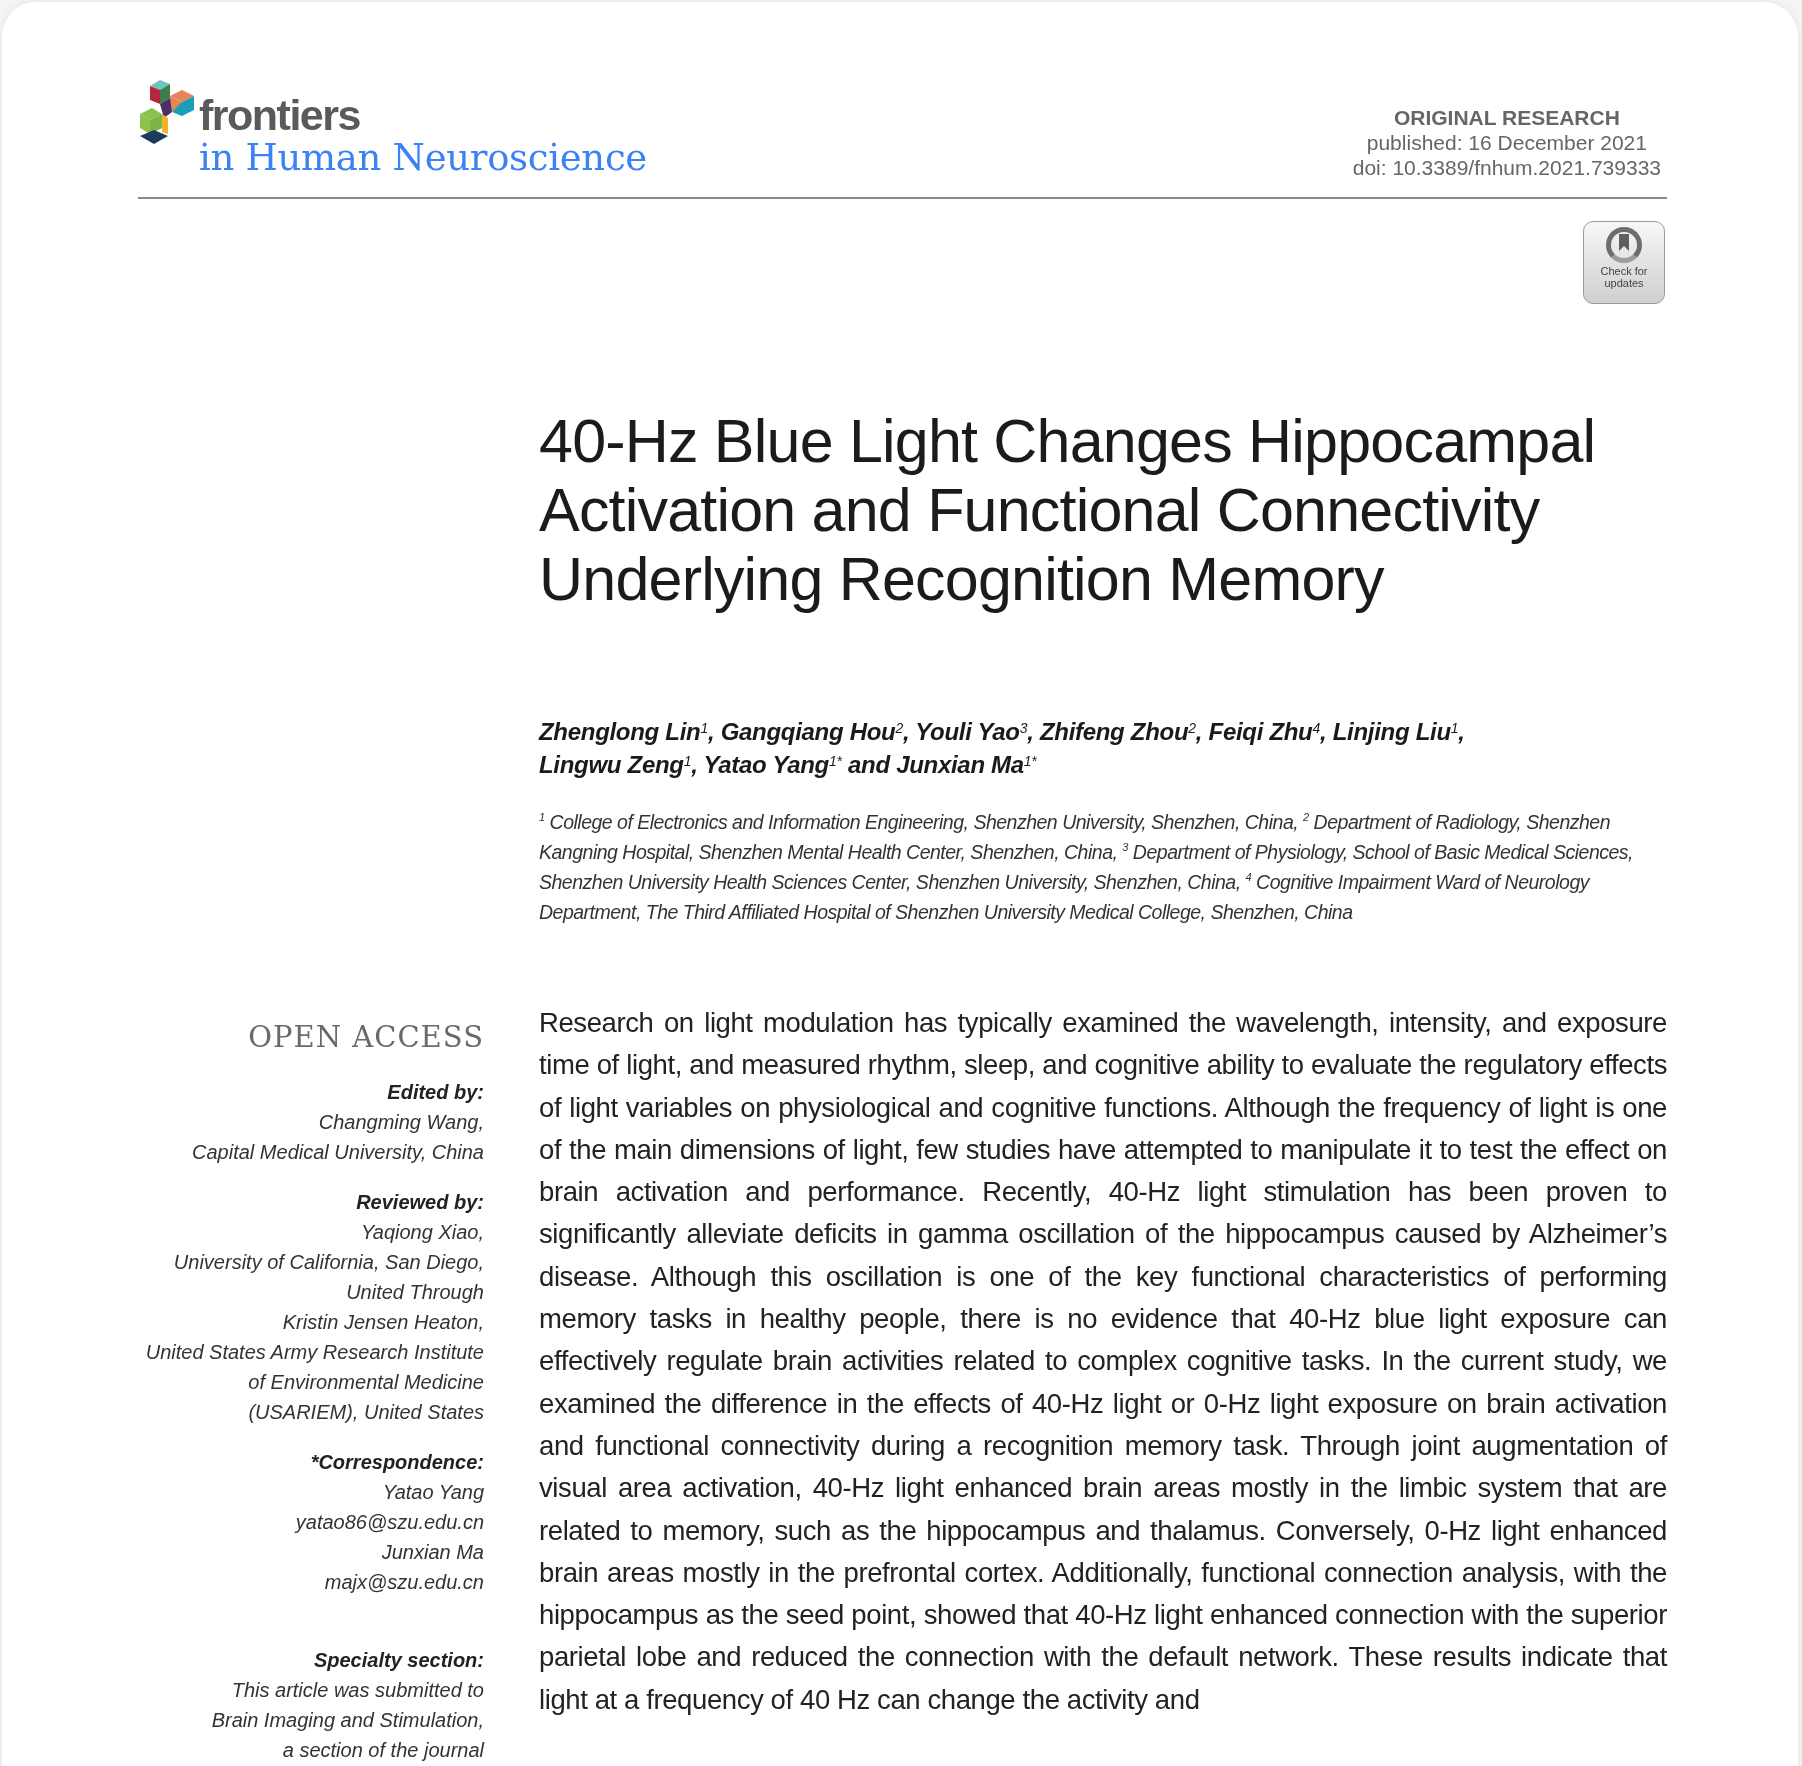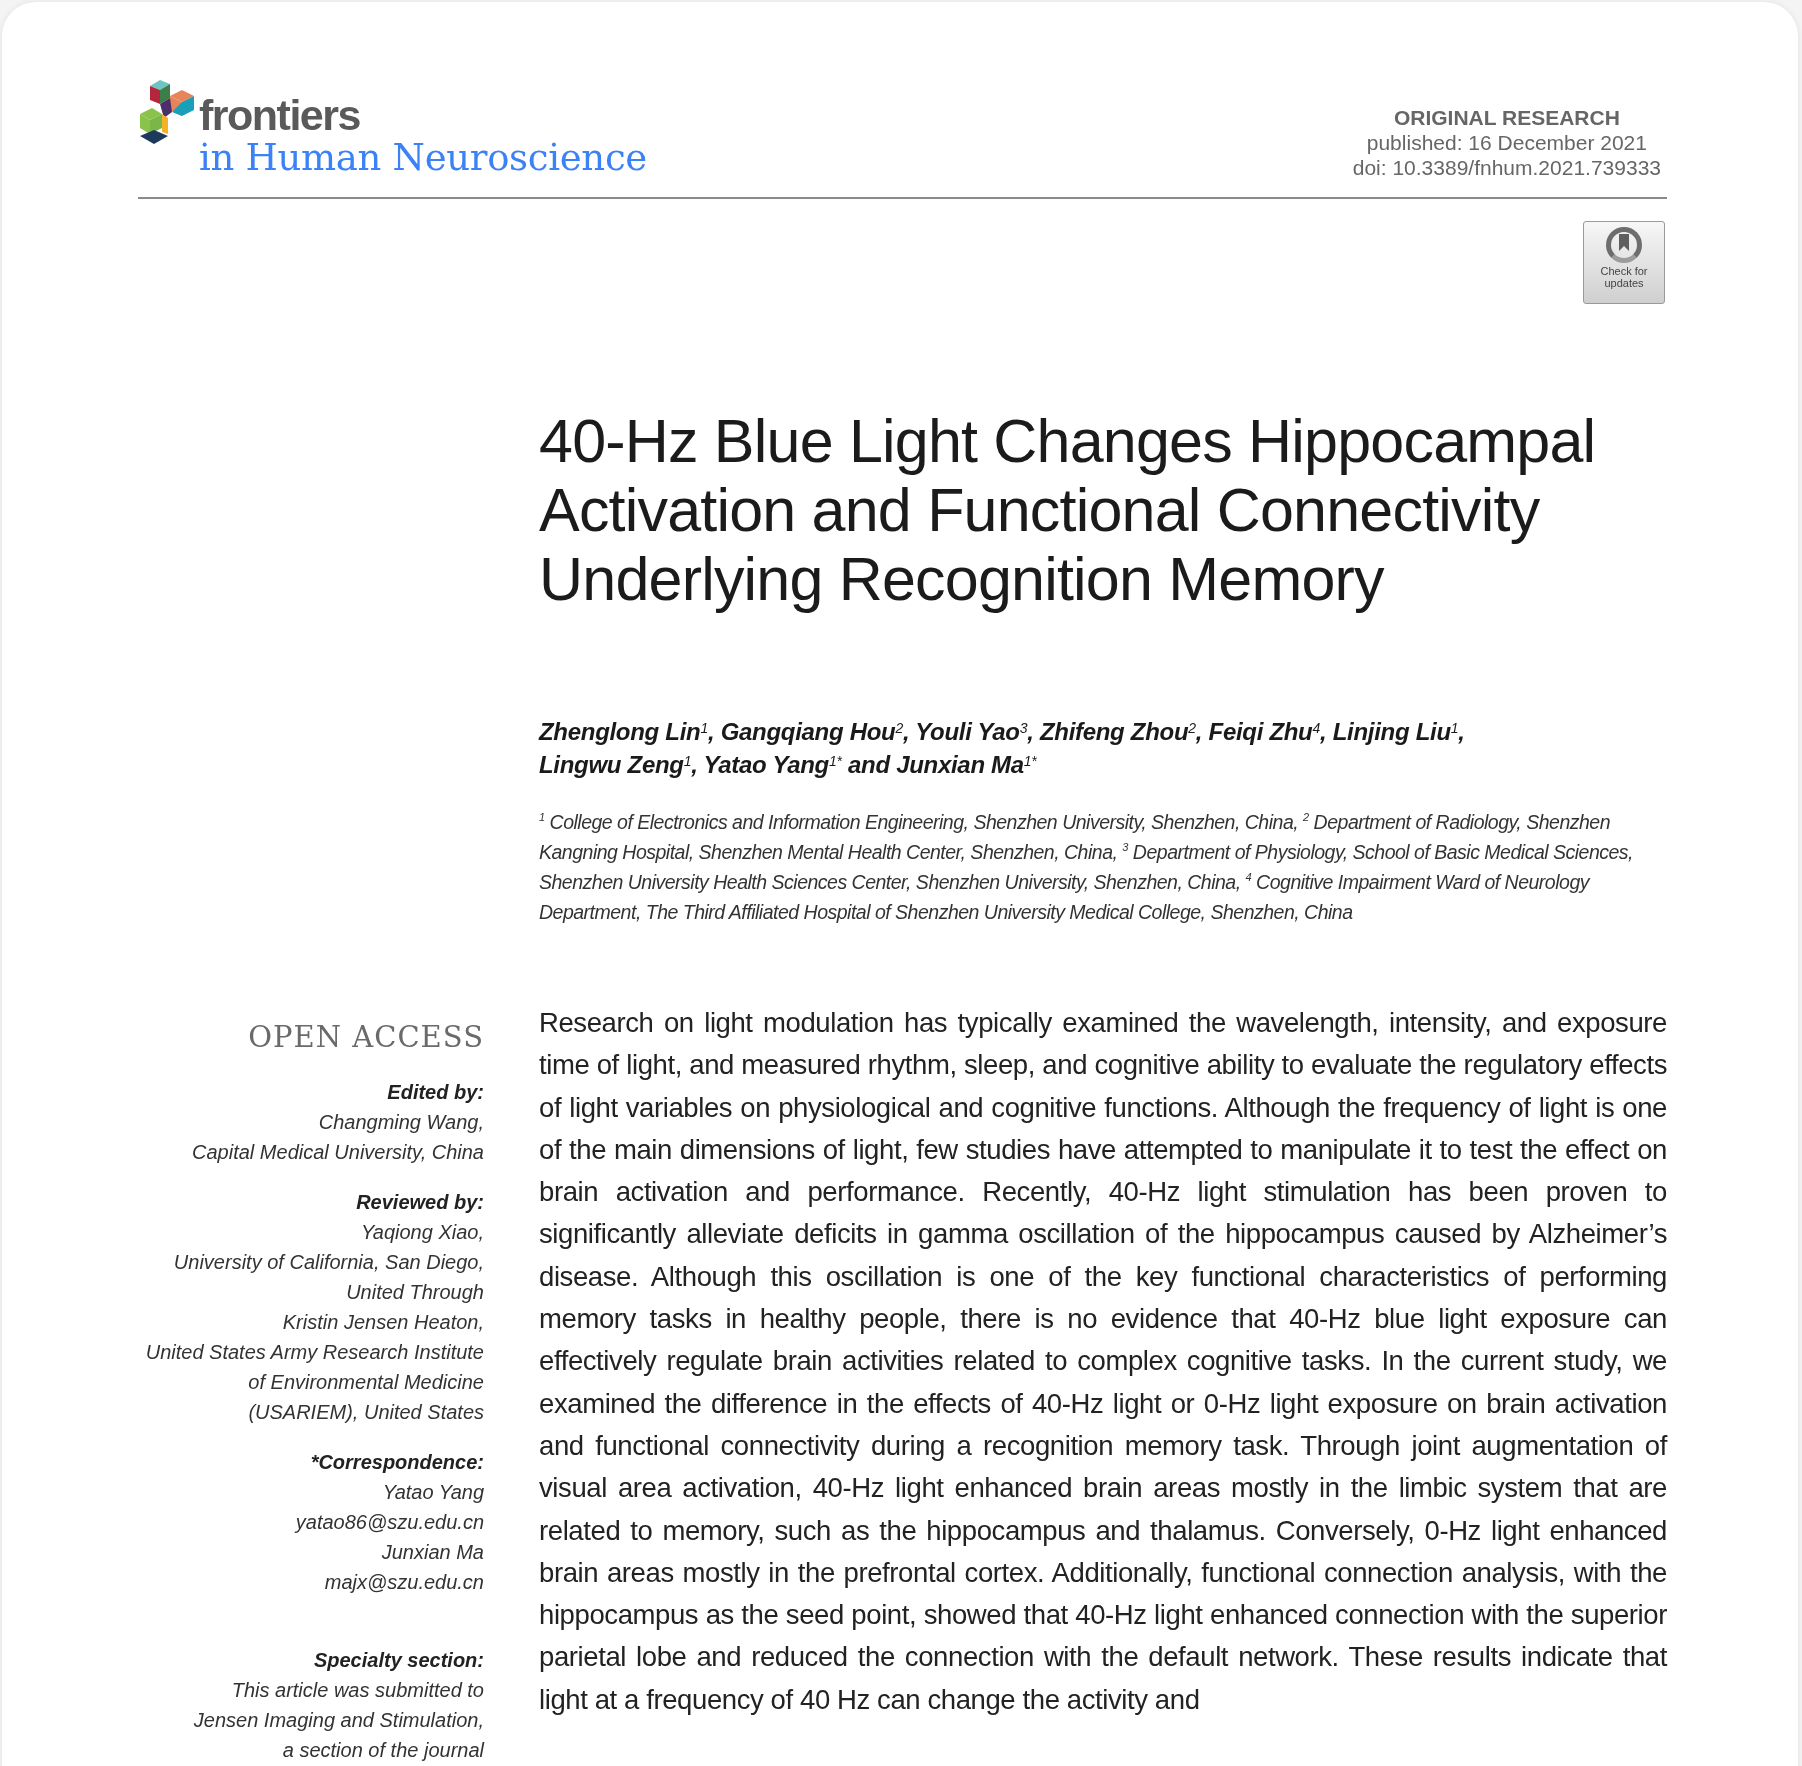--- a/index.html
+++ b/index.html
@@ -26,21 +26,21 @@
     font-size: 37px; color: #3b82f6; letter-spacing: -0.3px; line-height: 1;
   }
   .header-rule {
     position: absolute; left: 136px; top: 195px; width: 1529px; height: 2px; background: #8a8a8a;
   }
   .meta { position: absolute; right: 137px; top: 104px; text-align: center; color: #666; }
   .meta .type { font-size: 21px; font-weight: bold; line-height: 24px; }
   .meta .line { font-size: 21px; line-height: 25px; }
   .check-badge {
     position: absolute; left: 1581px; top: 219px; width: 82px; height: 83px;
-    border: 1px solid #9a9a9a; border-radius: 3px;
+    border: 1px solid #9a9a9a; border-radius: 10px;
     background: linear-gradient(#f7f7f7, #cfcfcf);
     text-align: center; box-sizing: border-box;
   }
   .check-badge .ring {
     width: 36px; height: 36px; margin: 5px auto 0; border-radius: 50%;
     border: 5px solid #6d6d6d; box-sizing: border-box; position: relative;
     border-bottom-color: #9c9c9c;
   }
   .check-badge .ring::after {
     content: ""; position: absolute; left: 8px; top: 2px; width: 10px; height: 17px;
@@ -154,20 +154,20 @@
       <div class="sb-line">yatao86@szu.edu.cn</div>
       <div class="sb-line">Junxian Ma</div>
       <div class="sb-line">majx@szu.edu.cn</div>
     </div>
 
     <div class="sb-gap"></div>
 
     <div class="sb-block">
       <div class="sb-head">Specialty section:</div>
       <div class="sb-line">This article was submitted to</div>
-      <div class="sb-line">Jensen Imaging and Stimulation,</div>
+      <div class="sb-line">Brain Imaging and Stimulation,</div>
       <div class="sb-line">a section of the journal</div>
       <div class="sb-line">Frontiers in Human Neuroscience</div>
     </div>
   </div>
 
   <p class="abstract" style="margin:0">Research on light modulation has typically examined the wavelength, intensity, and exposure time of light, and measured rhythm, sleep, and cognitive ability to evaluate the regulatory effects of light variables on physiological and cognitive functions. Although the frequency of light is one of the main dimensions of light, few studies have attempted to manipulate it to test the effect on brain activation and performance. Recently, 40-Hz light stimulation has been proven to significantly alleviate deficits in gamma oscillation of the hippocampus caused by Alzheimer’s disease. Although this oscillation is one of the key functional characteristics of performing memory tasks in healthy people, there is no evidence that 40-Hz blue light exposure can effectively regulate brain activities related to complex cognitive tasks. In the current study, we examined the difference in the effects of 40-Hz light or 0-Hz light exposure on brain activation and functional connectivity during a recognition memory task. Through joint augmentation of visual area activation, 40-Hz light enhanced brain areas mostly in the limbic system that are related to memory, such as the hippocampus and thalamus. Conversely, 0-Hz light enhanced brain areas mostly in the prefrontal cortex. Additionally, functional connection analysis, with the hippocampus as the seed point, showed that 40-Hz light enhanced connection with the superior parietal lobe and reduced the connection with the default network. These results indicate that light at a frequency of 40 Hz can change the activity and</p>
 </div>
 
 </body></html>

